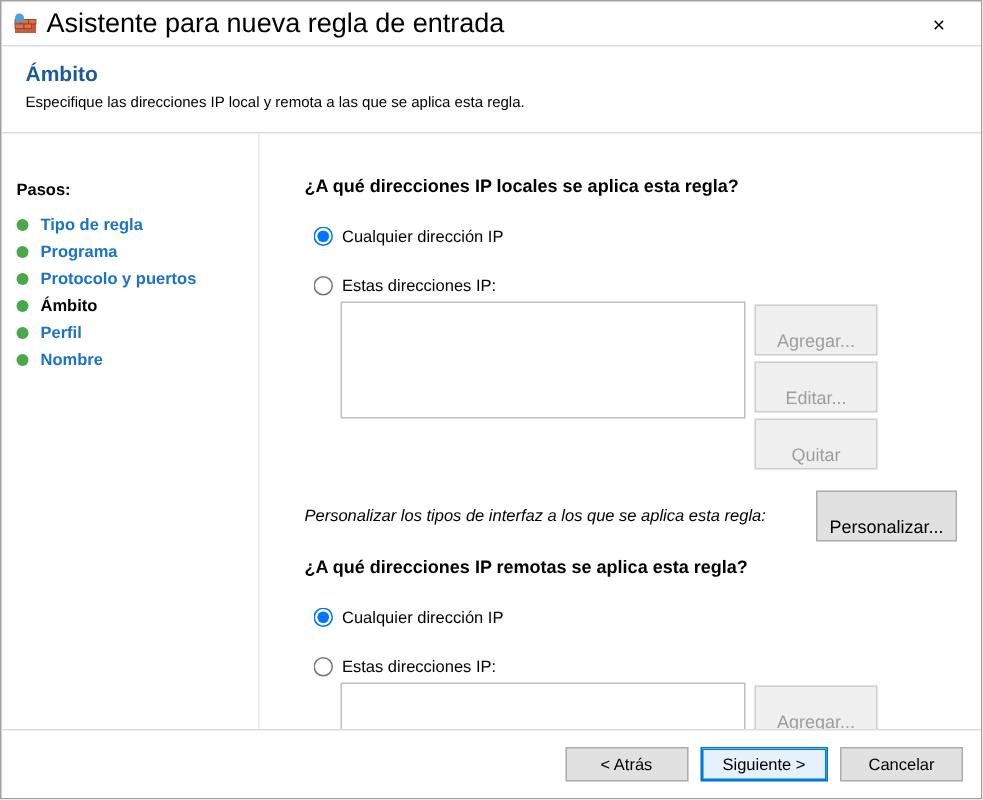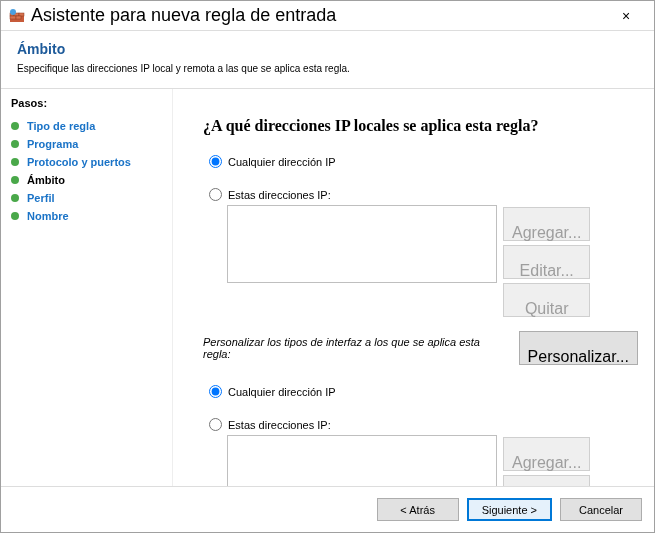--- a/index.html
+++ b/index.html
@@ -56,20 +56,21 @@
   }
   .sidebar {
     width: 172px;
     padding: 8px 10px;
     border-right: 1px solid #eee;
   }
   .sidebar-title {
     font-weight: bold;
     font-size: 11px;
     margin-bottom: 8px;
+    margin-top: 24px;
   }
   .step {
     display: flex;
     align-items: center;
     padding: 3px 0;
     cursor: pointer;
     font-weight: bold;
   }
   .step-bullet {
     width: 8px; height: 8px;
@@ -80,23 +81,22 @@
   .step-label { color: #1a73c7; }
   .step.current .step-label { color: #000; }
   .main {
     flex: 1;
     padding: 28px 16px 10px 30px;
     position: relative;
     overflow: hidden;
   }
   .section-q {
     font-weight: bold;
-    font-size: 16px;
+    font-size: 12px;
     margin-bottom: 6px;
-    font-family: Liberation Serif, serif;
   }
   .radio-row {
     display: flex;
     align-items: flex-end;
     margin: 20px 0 4px 6px;
   }
   .radio-row input { margin: 0 6px 0 0; }
   .ip-box {
     margin-left: 24px;
     margin-top: 2px;
@@ -111,21 +111,21 @@
   }
   .ip-btns {
     display: flex;
     flex-direction: column;
     gap: 4px;
     margin-top: 2px;
   }
   .btn {
     min-width: 82px;
     height: 22px;
-    font-size: 16px;
+    font-size: 12px;
     font-family: inherit;
     border: 1px solid #adadad;
     background: #e1e1e1;
     padding: 16px 8px;
     cursor: pointer;
   }
   .btn:disabled {
     color: #9e9e9e;
     background: #efefef;
     border-color: #cfcfcf;
@@ -241,20 +241,21 @@
           <button class="btn" disabled="">Editar...</button>
           <button class="btn" disabled="">Quitar</button>
         </div>
       </div>
 
       <div class="personalize-row">
         <span class="txt">Personalizar los tipos de interfaz a los que se aplica esta regla:</span>
         <button class="btn">Personalizar...</button>
       </div>
 
+      <div class="section-q">¿A qué direcciones IP remotas se aplica esta regla?</div>
       <label class="radio-row">
         <input type="radio" name="remote" checked="" style="">
         <span>Cualquier dirección IP</span>
       </label>
       <label class="radio-row">
         <input type="radio" name="remote" style="">
         <span>Estas direcciones IP:</span>
       </label>
       <div class="ip-box">
         <div class="ip-list"></div>

